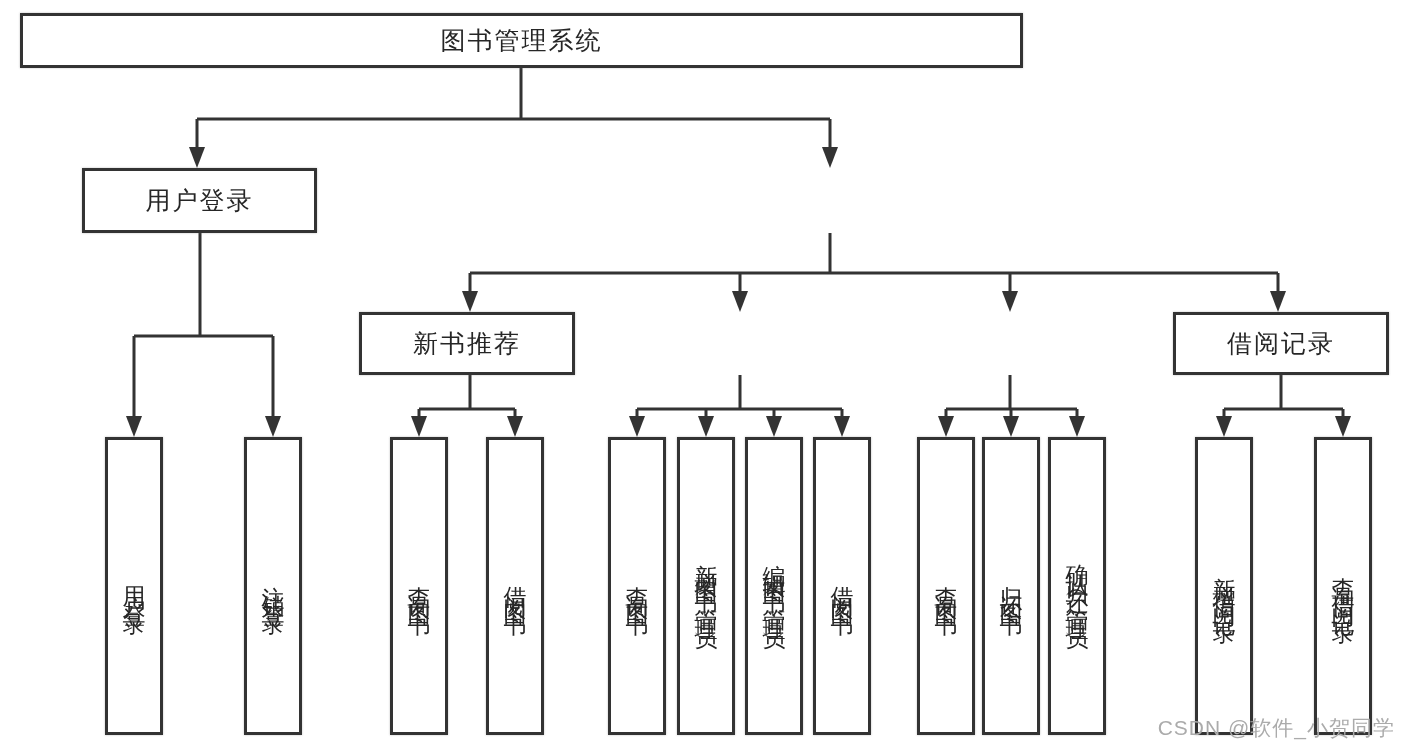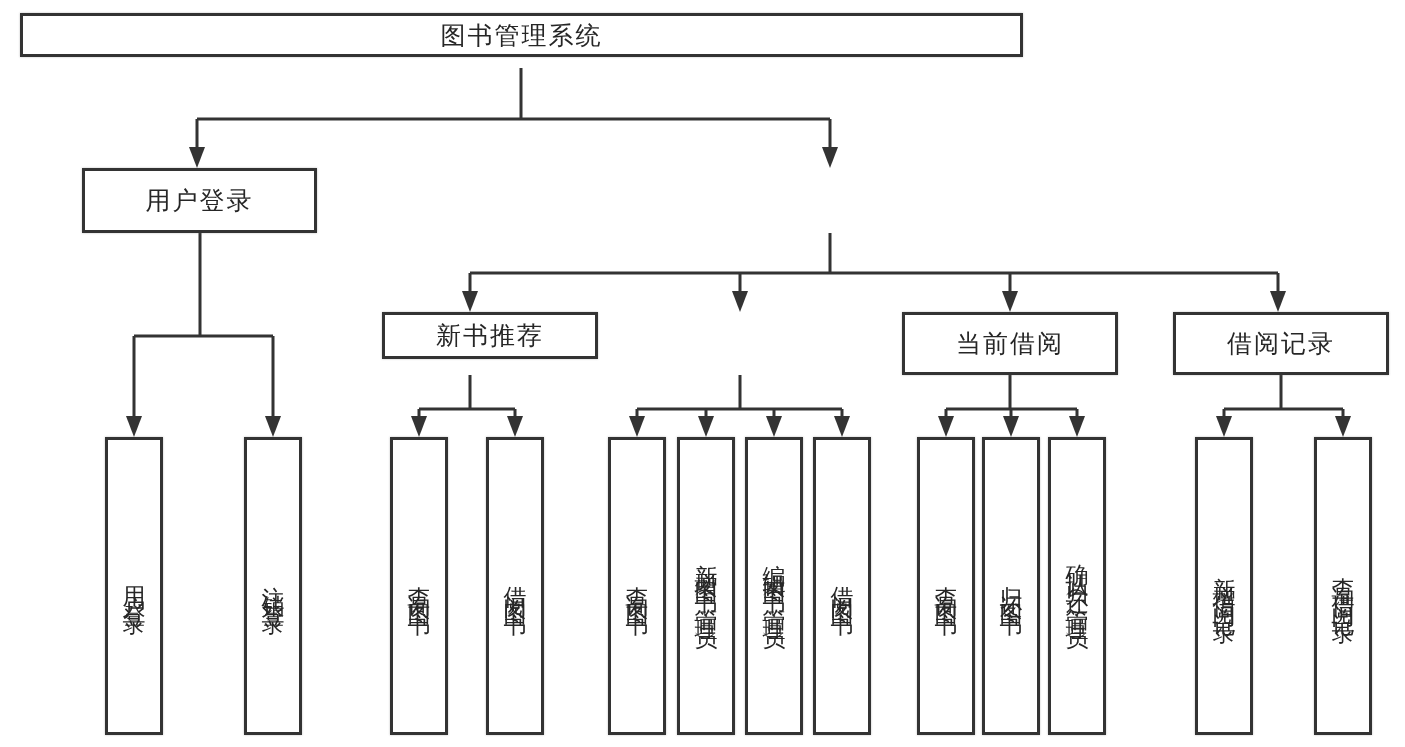--- a/index.html
+++ b/index.html
@@ -79,33 +79,30 @@
         <polygon points="766,416 782,416 774,437"></polygon>
         <polygon points="834,416 850,416 842,437"></polygon>
         <polygon points="938,416 954,416 946,437"></polygon>
         <polygon points="1003,416 1019,416 1011,437"></polygon>
         <polygon points="1069,416 1085,416 1077,437"></polygon>
         <polygon points="1216,416 1232,416 1224,437"></polygon>
         <polygon points="1335,416 1351,416 1343,437"></polygon>
       </g>
   </svg>
 
-  <div class="node h-node" style="left:20px;top:13px;width:1003px;height:44px;">
+  <div class="node h-node" style="left:20px;top:13px;width:1003px;height:55px;">
     <span>图书管理系统</span>
   </div>
 
   <div class="node h-node" style="left:82px;top:168px;width:235px;height:65px;">
     <span>用户登录</span>
   </div>
 
-  <div class="node h-node" style="left:382px;top:312px;width:216px;height:47px;">
+  <div class="node h-node" style="left:359px;top:312px;width:216px;height:63px;">
     <span>新书推荐</span>
-  </div>
-  <div class="node h-node" style="left:902px;top:312px;width:216px;height:63px;">
-    <span>当前借阅</span>
   </div>
   <div class="node h-node" style="left:1173px;top:312px;width:216px;height:63px;">
     <span>借阅记录</span>
   </div>
 
   <div class="node leaf" style="left:105px;">
     <span class="vtext">用户登录</span>
   </div>
   <div class="node leaf" style="left:244px;">
     <span class="vtext">注销登录</span>
@@ -141,13 +138,14 @@
     <span class="vtext">确认归还（管理员）</span>
   </div>
 
   <div class="node leaf" style="left:1195px;">
     <span class="vtext">新增借阅记录</span>
   </div>
   <div class="node leaf" style="left:1314px;">
     <span class="vtext">查询借阅记录</span>
   </div>
 
+  <div class="watermark">CSDN @软件_小贺同学</div>
 </div>
 
 </body></html>

